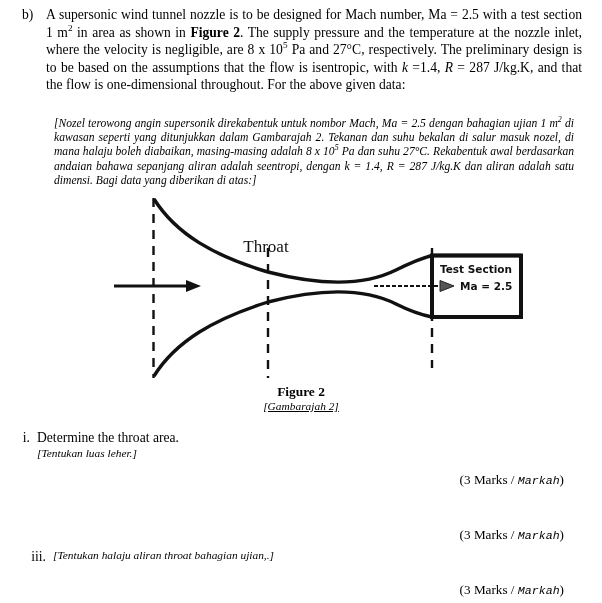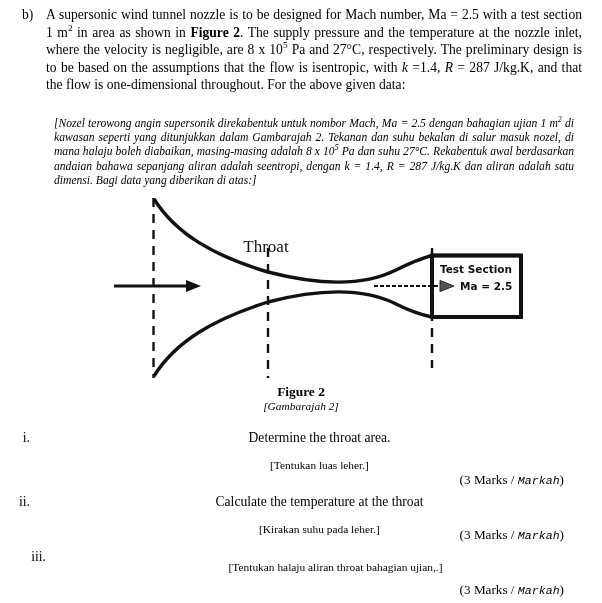--- a/index.html
+++ b/index.html
@@ -88,20 +88,21 @@
     font-weight: bold;
     font-size: 13.4px;
     line-height: 15px;
     display: block;
   }
   .fig-caption .cap-sub {
     font-style: italic;
     font-size: 11.4px;
     line-height: 14px;
     display: block;
+    text-decoration: underline;
   }
 
   
   .subq {
     position: absolute;
     width: 602px;
   }
   .subq-row {
     display: flex;
     align-items: flex-start;
@@ -111,26 +112,26 @@
     width: 30px;
     text-align: right;
     padding-right: 7px;
     font-size: 13.6px;
     line-height: 17px;
   }
   .subq-text {
     flex: 1 1 auto;
     font-size: 13.6px;
     line-height: 17px;
-    text-align: center;
   }
   .subq-sub {
+    font-style: italic;
     font-size: 11.4px;
     line-height: 14px;
-    margin-top: 12px;
+    margin-top: 0;
   }
   .marks {
     position: absolute;
     right: 38px;
     font-size: 13.2px;
     line-height: 15px;
     white-space: nowrap;
   }
   .marks .mk-it {
     font-style: italic;
@@ -206,29 +207,20 @@
     <div class="subq-row">
       <div class="subq-marker">i.</div>
       <div class="subq-text">
         <div>Determine the throat area.</div>
         <div class="subq-sub">[Tentukan luas leher.]</div>
       </div>
     </div>
   </div>
   <div class="marks" style="top:472px;"><span>(3 Marks / </span><span class="mk-it">Markah</span><span>)</span></div>
 
-  <div class="subq" style="left:0; top:493px;">
-    <div class="subq-row">
-      <div class="subq-marker">ii.</div>
-      <div class="subq-text">
-        <div>Calculate  the temperature at the throat</div>
-        <div class="subq-sub">[Kirakan suhu pada leher.]</div>
-      </div>
-    </div>
-  </div>
   <div class="marks" style="top:527px;"><span>(3 Marks / </span><span class="mk-it">Markah</span><span>)</span></div>
 
   <div class="subq" style="left:16px; top:548px;">
     <div class="subq-row">
       <div class="subq-marker">iii.</div>
       <div class="subq-text">
         <div class="subq-sub">[Tentukan halaju aliran throat bahagian ujian,.]</div>
       </div>
     </div>
   </div>

